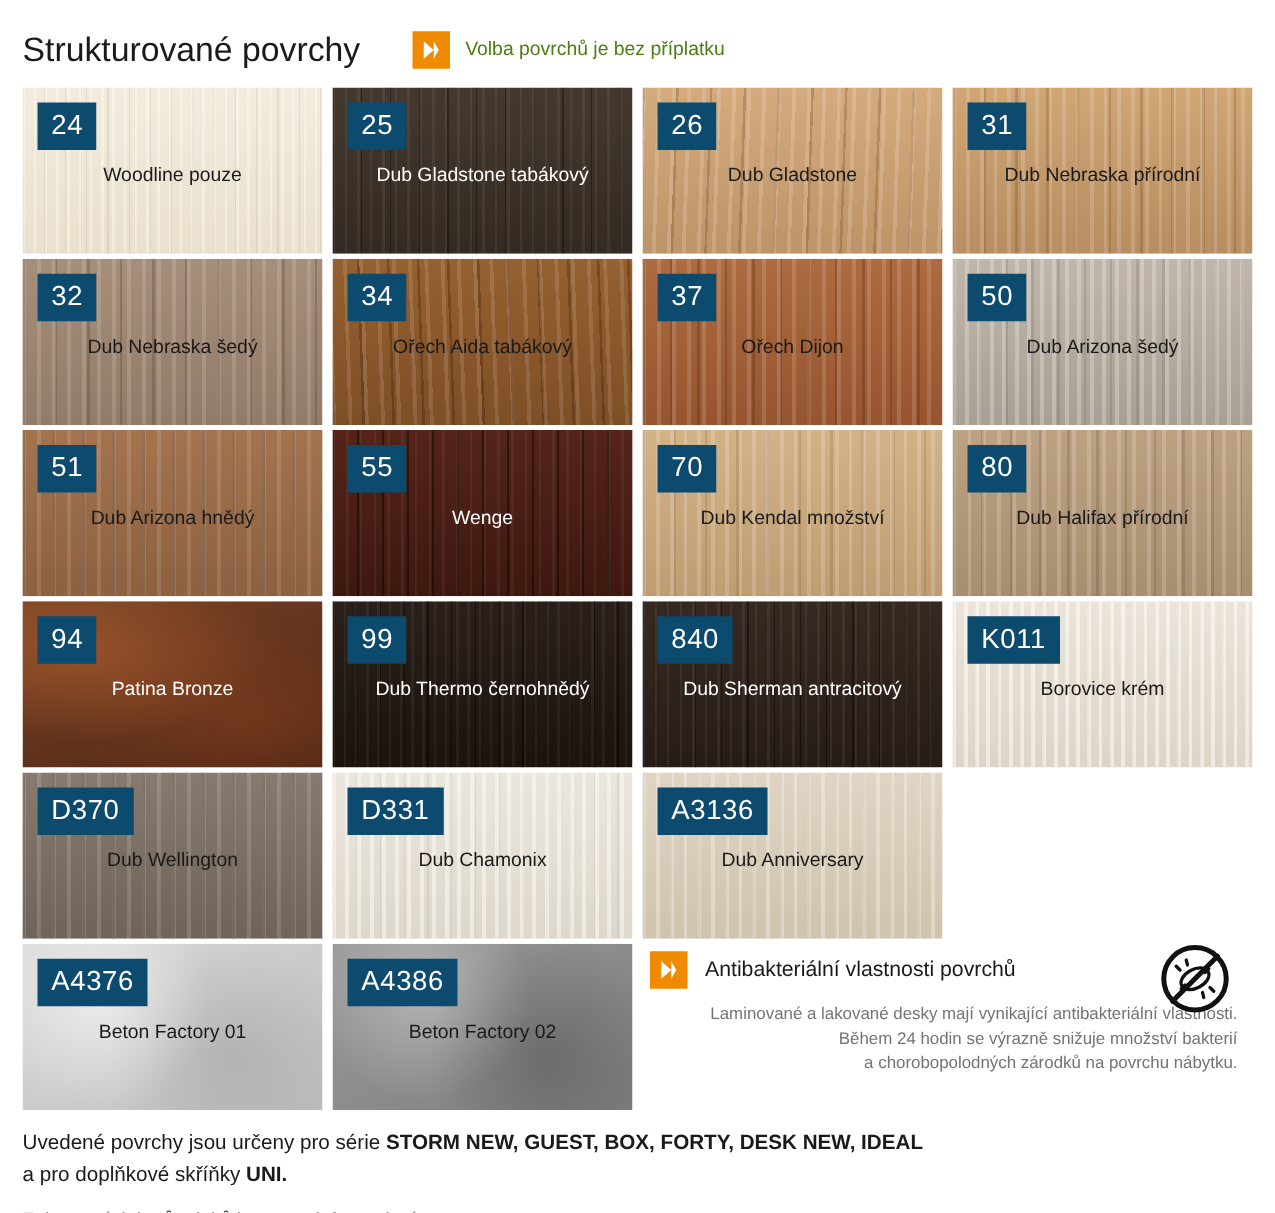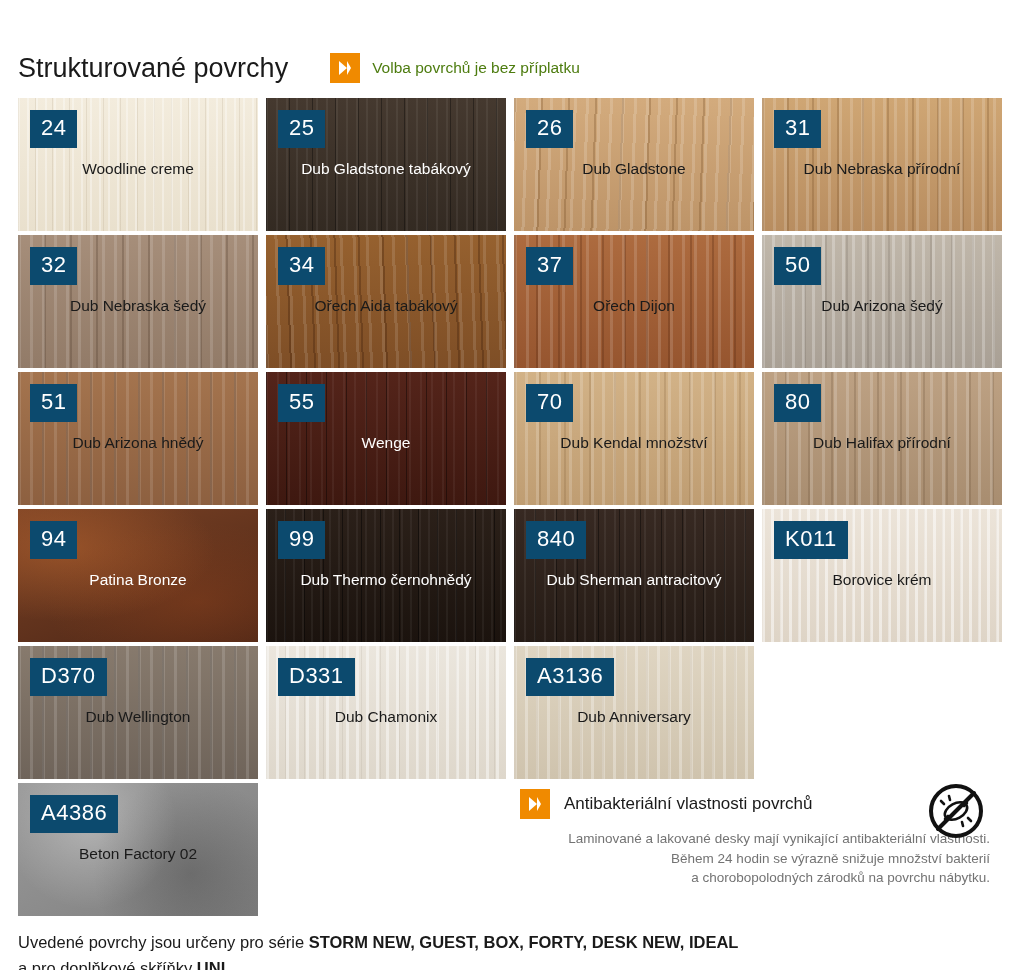--- a/index.html
+++ b/index.html
@@ -13,21 +13,20 @@
     font-family: "Liberation Sans", sans-serif;
     color: #1a1a1a;
     overflow: hidden;
   }
   .page {
     position: relative;
     width: 1020px;
     height: 781px;
     box-sizing: border-box;
     padding: 18px 18px 0 18px;
-    margin-top: 28px;
   }
   
   .header {
     display: flex;
     align-items: center;
     height: 44px;
     margin-bottom: 8px;
   }
   .title {
     font-size: 27px;
@@ -153,21 +152,21 @@
   </div>
 
   <div class="grid">
 
     <div class="swatch">
       <div class="tex" style="background:
         repeating-linear-gradient(90deg, rgba(255,255,255,.35) 0 2px, rgba(0,0,0,0) 2px 9px),
         repeating-linear-gradient(90deg, rgba(160,140,110,.18) 0 1px, rgba(0,0,0,0) 1px 17px),
         linear-gradient(180deg,#f3ecdd,#e9e0cd);"></div>
       <div class="code">24</div>
-      <div class="name">Woodline creme</div>
+      <div class="name">Woodline pouze</div>
     </div>
     <div class="swatch">
       <div class="tex" style="background:
         repeating-linear-gradient(90deg, rgba(255,255,255,.06) 0 2px, rgba(0,0,0,0) 2px 10px),
         repeating-linear-gradient(90deg, rgba(0,0,0,.35) 0 1px, rgba(0,0,0,0) 1px 23px),
         linear-gradient(180deg,#45392f,#332a22);"></div>
       <div class="code">25</div>
       <div class="name on-dark">Dub Gladstone tabákový</div>
     </div>
     <div class="swatch">
@@ -305,20 +304,28 @@
     <div class="swatch">
       <div class="tex" style="background:
         repeating-linear-gradient(90deg, rgba(255,255,255,.3) 0 3px, rgba(0,0,0,0) 3px 11px),
         repeating-linear-gradient(90deg, rgba(150,130,100,.2) 0 2px, rgba(0,0,0,0) 2px 22px),
         linear-gradient(180deg,#dfd5c2,#cfc3ad);"></div>
       <div class="code">A3136</div>
       <div class="name">Dub Anniversary</div>
     </div>
     <div></div>
 
+    <div class="swatch">
+      <div class="tex" style="background:
+        radial-gradient(circle at 25% 35%, rgba(255,255,255,.55), rgba(0,0,0,0) 45%),
+        radial-gradient(circle at 70% 70%, rgba(150,150,150,.4), rgba(0,0,0,0) 50%),
+        linear-gradient(150deg,#dadada,#bdbdbd);"></div>
+      <div class="code">A4376</div>
+      <div class="name">Beton Factory 01</div>
+    </div>
     <div class="swatch">
       <div class="tex" style="background:
         radial-gradient(circle at 30% 30%, rgba(255,255,255,.3), rgba(0,0,0,0) 45%),
         radial-gradient(circle at 72% 68%, rgba(60,60,60,.35), rgba(0,0,0,0) 50%),
         linear-gradient(150deg,#9a9a9a,#7e7e7e);"></div>
       <div class="code">A4386</div>
       <div class="name">Beton Factory 02</div>
     </div>
 
     <div class="anti">

